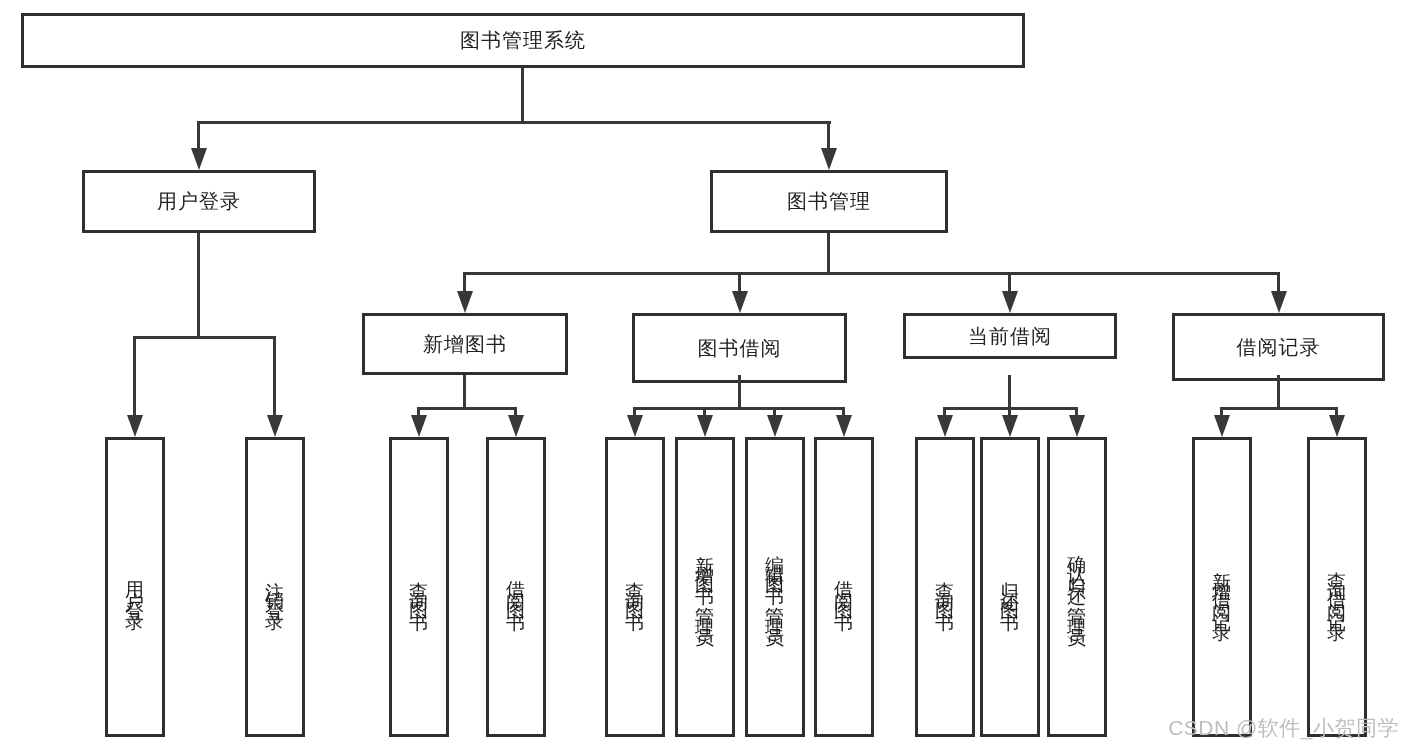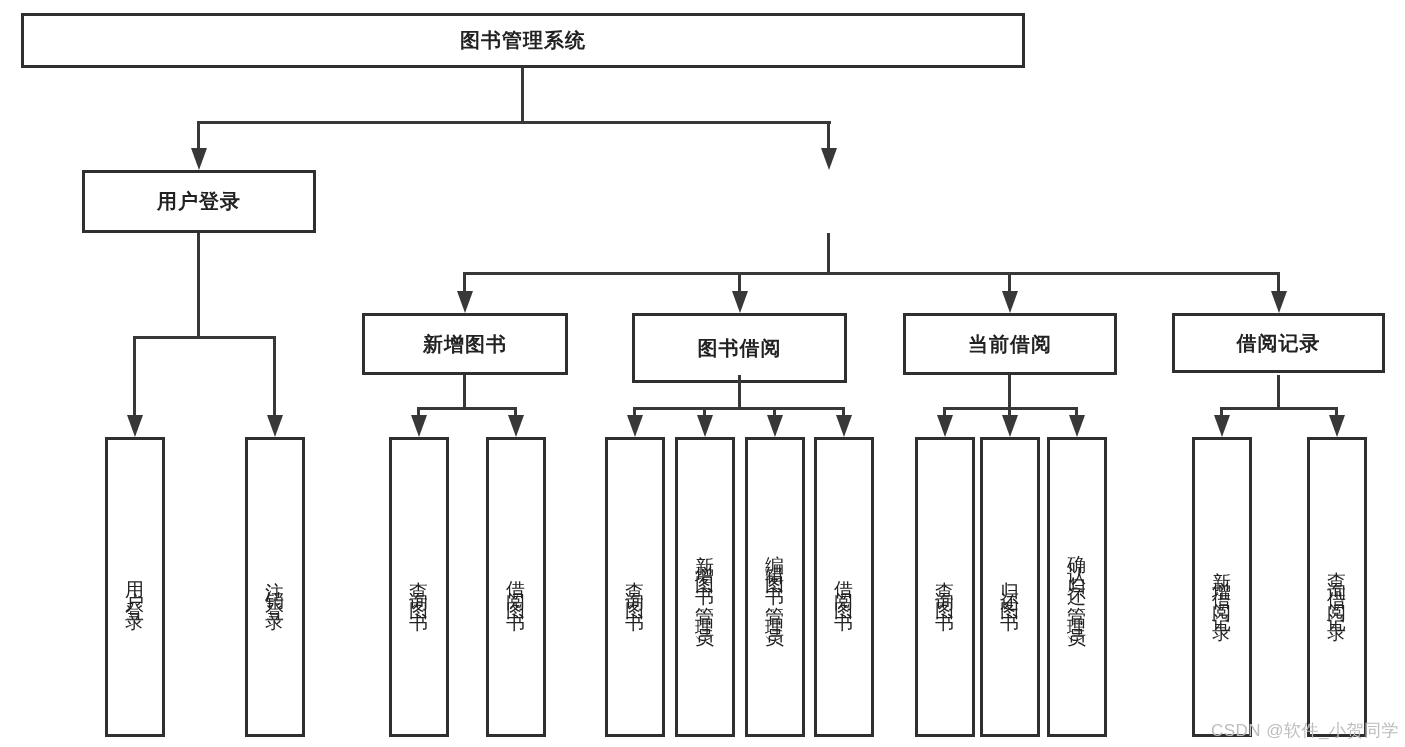--- a/index.html
+++ b/index.html
@@ -5,40 +5,40 @@
   html,body{margin:0;padding:0;background:#ffffff;}
   .canvas{
     position:relative;width:1405px;height:747px;background:#ffffff;
     font-family:"Liberation Sans","DejaVu Sans",sans-serif;overflow:hidden;
   }
   .node{
     position:absolute;box-sizing:border-box;border:3px solid #2f2f2f;background:#ffffff;
     display:flex;align-items:center;justify-content:center;
   }
   .hlabel{
-    font-size:20px;color:#222222;letter-spacing:1px;white-space:nowrap;font-weight:bold;
+    font-size:20px;color:#222222;letter-spacing:1px;white-space:nowrap;
   }
   .leaf{
     position:absolute;box-sizing:border-box;border:3px solid #2f2f2f;background:#ffffff;
     top:437px;width:60px;height:300px;
     display:flex;align-items:center;justify-content:center;
   }
   .vlabel{
     writing-mode:vertical-rl;font-size:19px;color:#222222;letter-spacing:0.55em;
     line-height:1;white-space:nowrap;
   }
   .vline{position:absolute;width:3px;background:#383838;}
   .hline{position:absolute;height:3px;background:#383838;}
   .arrow{
     position:absolute;width:0;height:0;
     border-left:8px solid transparent;border-right:8px solid transparent;
     border-top:22px solid #383838;
   }
   .watermark{
-    position:absolute;right:6px;bottom:5px;font-size:17px;color:#bdbdbd;
+    position:absolute;right:6px;bottom:5px;font-size:21px;color:#bdbdbd;
     letter-spacing:0.5px;white-space:nowrap;
   }
 </style>
 </head>
 <body>
 
 <div class="canvas">
 
   <div class="node" style="left:21px;top:13px;width:1004px;height:55px">
     <span class="hlabel">图书管理系统</span>
@@ -46,20 +46,23 @@
 
   <div class="vline" style="left:521px;top:68px;height:53px"></div>
   <div class="hline" style="left:198px;top:121px;width:633px"></div>
   <div class="vline" style="left:197px;top:121px;height:28px"></div>
   <div class="arrow" style="left:191px;top:148px"></div>
   <div class="vline" style="left:827px;top:121px;height:28px"></div>
   <div class="arrow" style="left:821px;top:148px"></div>
 
   <div class="node" style="left:82px;top:170px;width:234px;height:63px">
     <span class="hlabel">用户登录</span>
+  </div>
+  <div class="node" style="left:710px;top:170px;width:238px;height:63px">
+    <span class="hlabel">图书管理</span>
   </div>
 
   <div class="vline" style="left:197px;top:233px;height:103px"></div>
   <div class="hline" style="left:133px;top:336px;width:142px"></div>
   <div class="vline" style="left:133px;top:336px;height:80px"></div>
   <div class="arrow" style="left:127px;top:415px"></div>
   <div class="vline" style="left:273px;top:336px;height:80px"></div>
   <div class="arrow" style="left:267px;top:415px"></div>
 
   <div class="vline" style="left:827px;top:233px;height:39px"></div>
@@ -72,24 +75,24 @@
   <div class="arrow" style="left:1002px;top:291px"></div>
   <div class="vline" style="left:1277px;top:272px;height:20px"></div>
   <div class="arrow" style="left:1271px;top:291px"></div>
 
   <div class="node" style="left:362px;top:313px;width:206px;height:62px">
     <span class="hlabel">新增图书</span>
   </div>
   <div class="node" style="left:632px;top:313px;width:215px;height:70px">
     <span class="hlabel">图书借阅</span>
   </div>
-  <div class="node" style="left:903px;top:313px;width:214px;height:62px">
+  <div class="node" style="left:903px;top:313px;width:214px;height:46px">
     <span class="hlabel">当前借阅</span>
   </div>
-  <div class="node" style="left:1172px;top:313px;width:213px;height:60px">
+  <div class="node" style="left:1172px;top:313px;width:213px;height:68px">
     <span class="hlabel">借阅记录</span>
   </div>
 
   <div class="vline" style="left:463px;top:375px;height:34px"></div>
   <div class="hline" style="left:417px;top:407px;width:100px"></div>
   <div class="vline" style="left:417px;top:407px;height:10px"></div>
   <div class="arrow" style="left:411px;top:415px"></div>
   <div class="vline" style="left:514px;top:407px;height:10px"></div>
   <div class="arrow" style="left:508px;top:415px"></div>
 

